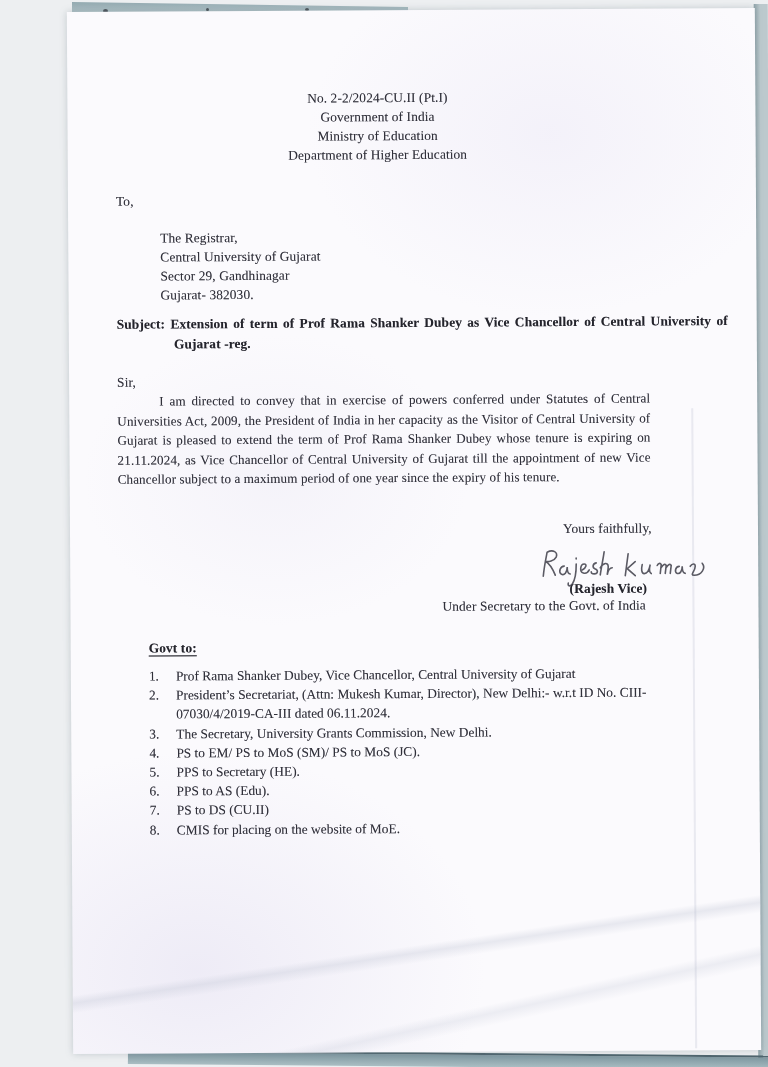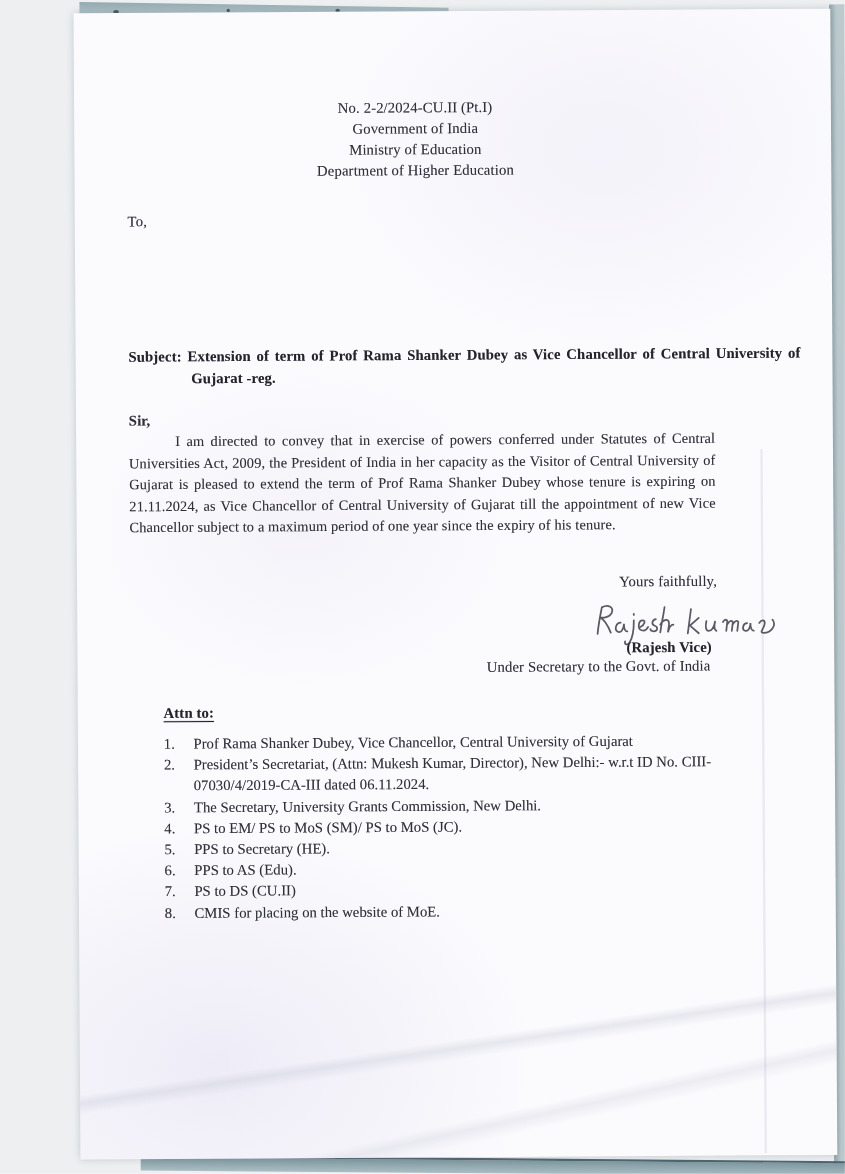--- a/index.html
+++ b/index.html
@@ -56,21 +56,21 @@
   .b{font-weight:bold;color:#24242c;}
 
   .letterhead{left:0;top:78px;width:620px;text-align:center;}
   .place-date{left:418px;top:155px;}
   sup{font-size:9px;line-height:0;}
   .to{left:48px;top:180px;}
   .recipient{left:92px;top:217px;}
   .subject{left:48px;top:303px;width:554px;line-height:20px;
            padding-left:57px;text-indent:-57px;text-align:justify;
            font-weight:bold;color:#24242c;}
-  .sir{left:48px;top:361px;font-weight:bold;}
+  .sir{left:48px;top:361px;}
   .bodytext{left:48px;top:380px;width:533px;text-align:justify;
             text-indent:42px;font-size:13.1px;line-height:19.5px;margin:0;}
   .closing{left:493px;top:510px;}
   .sig{position:absolute;left:466px;top:536px;}
   .signame{left:463px;top:570px;width:150px;text-align:center;}
   .sigtitle{left:372px;top:587px;}
   .copyto{left:78px;top:627px;text-decoration:underline;text-underline-offset:3px;}
   .copylist{position:absolute;left:78px;top:655px;width:566px;margin:0;padding:0;
             list-style:none;counter-reset:ci;font-size:13.4px;line-height:19.2px;
             text-shadow:0 0 .5px rgba(47,47,56,.35);}
@@ -99,20 +99,27 @@
 
       <div>Government of India</div>
           <div>Ministry of Education</div>
           <div>Department of Higher Education</div>
         </div>
     </div>
 
 
     <div class="txt to">To,</div>
 
+    <div class="txt recipient">
+
+    <div>The Registrar,</div>
+        <div>Central University of Gujarat</div>
+        <div>Sector 29, Gandhinagar</div>
+        <div>Gujarat- 382030.</div>
+      </div>
 
     <div class="txt subject"><span>Subject:</span> <span>Extension of term of Prof Rama Shanker Dubey as Vice Chancellor of Central University of Gujarat -reg.</span></div>
 
     <div class="txt sir">Sir,</div>
 
     <p class="txt bodytext">I am directed to convey that in exercise of powers conferred under Statutes of Central Universities Act, 2009, the President of India in her capacity as the Visitor of Central University of Gujarat is pleased to extend the term of Prof Rama Shanker Dubey whose tenure is expiring on 21.11.2024, as Vice Chancellor of Central University of Gujarat till the appointment of new Vice Chancellor subject to a maximum period of one year since the expiry of his tenure.</p>
 
     <div class="txt closing">Yours faithfully,</div>
 
     <svg class="sig" width="175" height="44" viewBox="0 0 175 44" fill="none" stroke="#45454f" stroke-width="1.6" stroke-linecap="round" opacity="0.88" aria-label="Rajesh kumar">
@@ -125,21 +132,21 @@
       <path d="M92 9 C91 16 90 24 89 31 M99 17 L91 24 L99 31"></path>
       <path d="M106 20 C105 24 105 29 108 29 C111 29 113 25 114 20 C113 24 113 28 115 29"></path>
       <path d="M121 21 C122 19 124 18 125 20 L124 29 M125 23 C127 20 129 19 130 21 L129 29 M130 23 C132 20 134 19 135 21 L134 29"></path>
       <path d="M143 22 C139 22 138 28 141 29 C144 30 146 26 146 22 C146 26 147 29 149 29"></path>
       <path d="M154 22 C156 19 159 19 159 22 C159 27 153 31 158 31 C165 31 170 24 166 19"></path>
     </svg>
 
     <div class="txt signame b">(Rajesh Vice)</div>
     <div class="txt sigtitle">Under Secretary to the Govt. of India</div>
 
-    <div class="txt copyto b">Attn to:</div>
+    <div class="txt copyto b">Govt to:</div>
 
     <ol class="copylist">
 
     <li>Prof Rama Shanker Dubey, Vice Chancellor, Central University of Gujarat</li>
         <li>President’s Secretariat, (Attn: Mukesh Kumar, Director), New Delhi:- w.r.t ID No. CIII-07030/4/2019-CA-III dated 06.11.2024.</li>
         <li>The Secretary, University Grants Commission, New Delhi.</li>
         <li>PS to EM/ PS to MoS (SM)/ PS to MoS (JC).</li>
         <li>PPS to Secretary (HE).</li>
         <li>PPS to AS (Edu).</li>
         <li>PS to DS (CU.II)</li>

